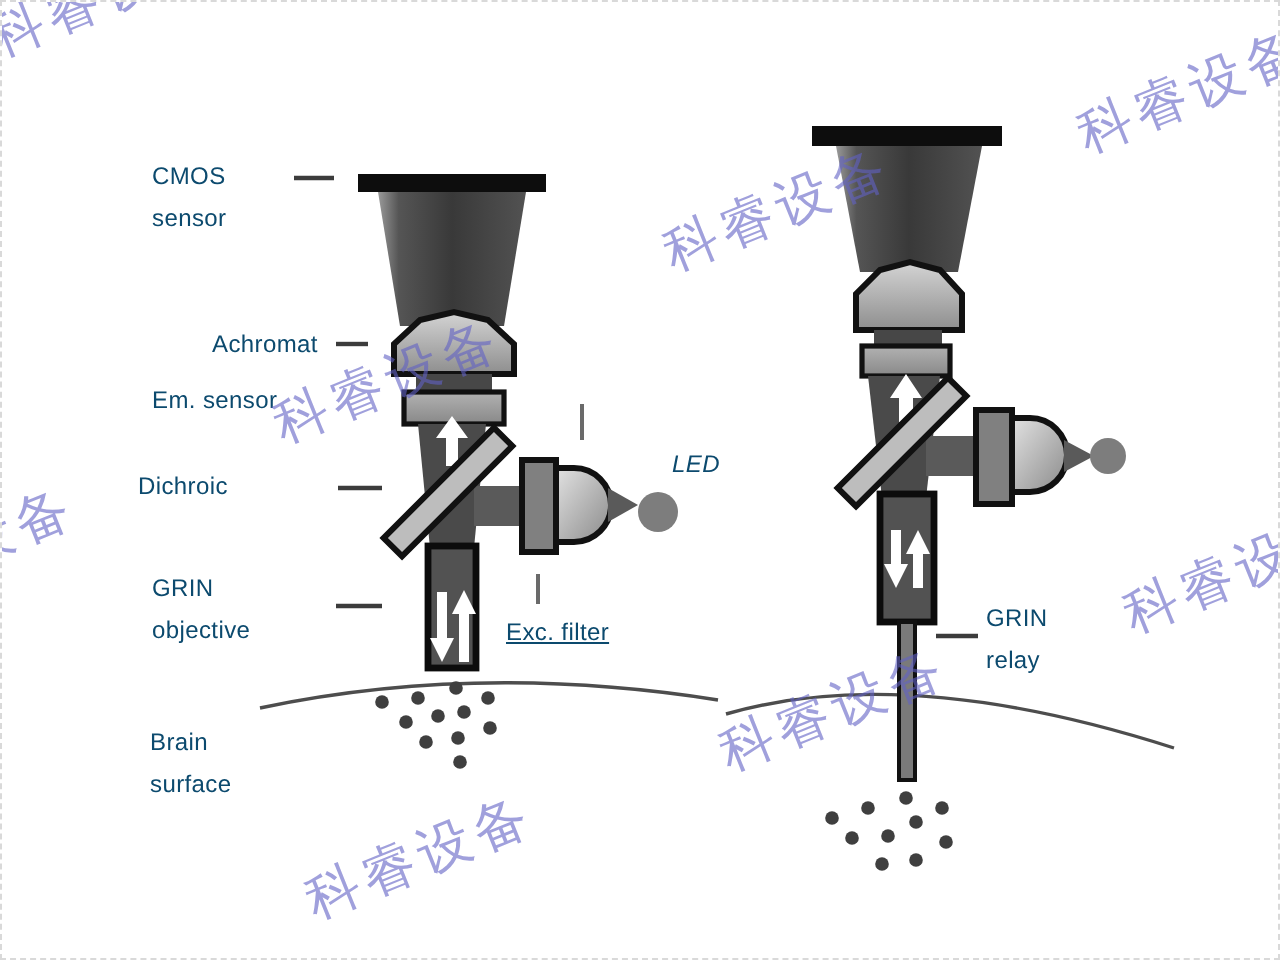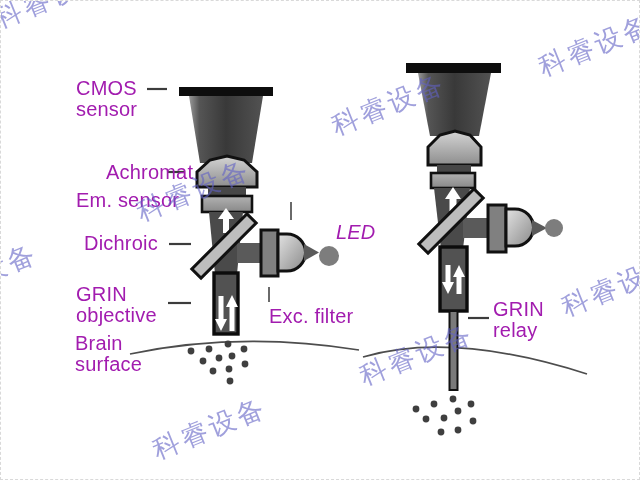--- a/index.html
+++ b/index.html
@@ -8,24 +8,24 @@
     width:640px;height:480px;
     background:#ffffff;
     overflow:hidden;
     font-family:"Liberation Sans", sans-serif;
     box-sizing:border-box;
     border:1px dashed #d9d9d9;
   }
   svg{position:absolute;left:0;top:0;}
   .lbl{
     position:absolute;
-    font-size:20px;
+    font-size:12px;
     line-height:21px;
     letter-spacing:.2px;
-    color:#a21caf;
+    color:#0c4a6e;
     white-space:pre-line;
     z-index:2;
   }
   .wm{
     position:absolute;
     font-family:"DejaVu Sans", sans-serif;
     font-size:27px;
     letter-spacing:3px;
     color:rgba(97,97,197,0.60);
     transform:rotate(-22deg);
@@ -142,27 +142,27 @@
     <g stroke="#6a6a6a" stroke-width="2">
       <line x1="290" y1="201" x2="290" y2="219"></line>
       <line x1="268" y1="286" x2="268" y2="301"></line>
     </g>
   </svg>
 
   <div class="lbl" style="left:75px;top:77px;">CMOS
 sensor</div>
   <div class="lbl" style="left:76px;top:161px;margin-left:29px;">Achromat</div>
   <div class="lbl" style="left:75px;top:189px;">Em. sensor</div>
-  <div class="lbl" style="left:83px;top:232px;text-align:right;">Dichroic</div>
+  <div class="lbl" style="left:68px;top:232px;text-align:right;">Dichroic</div>
   <div class="lbl" style="left:75px;top:283px;">GRIN
 objective</div>
-  <div class="lbl" style="left:74px;top:332px;">Brain
+  <div class="lbl" style="left:74px;top:360px;">Brain
 surface</div>
   <div class="lbl" style="left:335px;top:221px;font-style:italic;">LED</div>
-  <div class="lbl" style="left:268px;top:305px;">Exc. filter</div>
+  <div class="lbl" style="left:252px;top:305px;text-decoration:underline;">Exc. filter</div>
   <div class="lbl" style="left:492px;top:298px;">GRIN
 relay</div>
 
   <div class="wm" style="left:-5px;top:1px;">科睿设备</div>
   <div class="wm" style="left:539px;top:49px;">科睿设备</div>
   <div class="wm" style="left:332px;top:108px;">科睿设备</div>
   <div class="wm" style="left:137px;top:194px;">科睿设备</div>
   <div class="wm" style="left:-76px;top:278px;">科睿设备</div>
   <div class="wm" style="left:562px;top:289px;">科睿设备</div>
   <div class="wm" style="left:360px;top:358px;">科睿设备</div>

